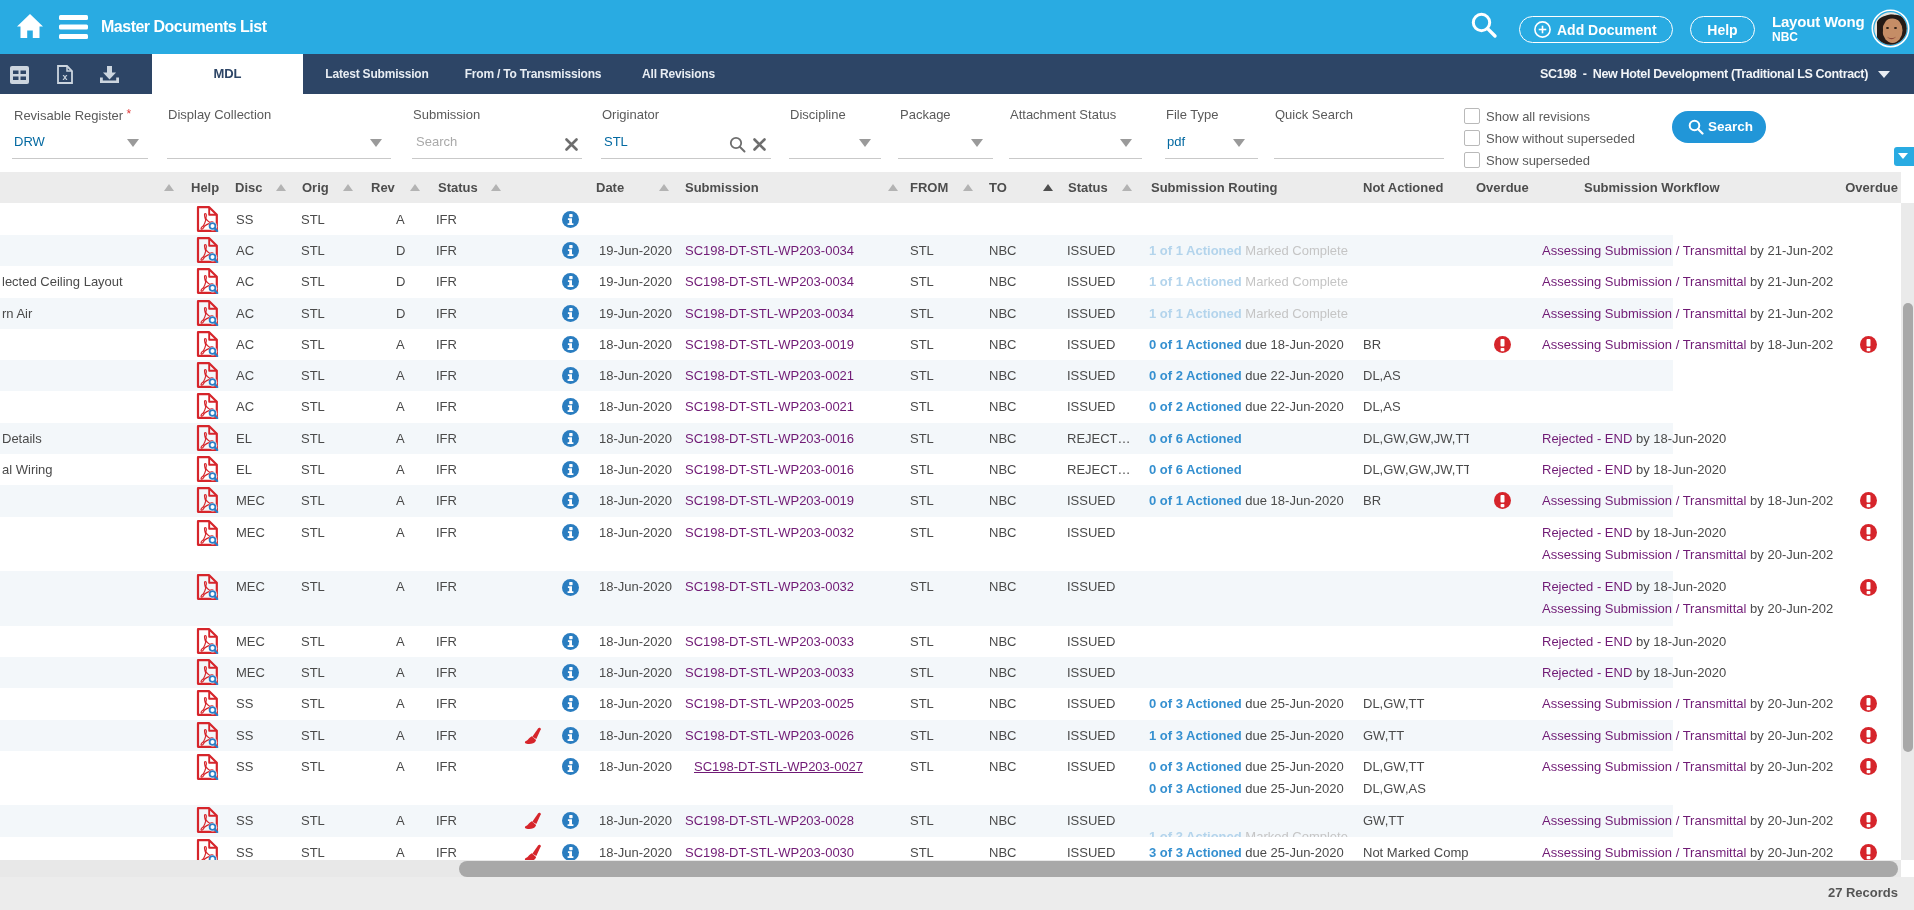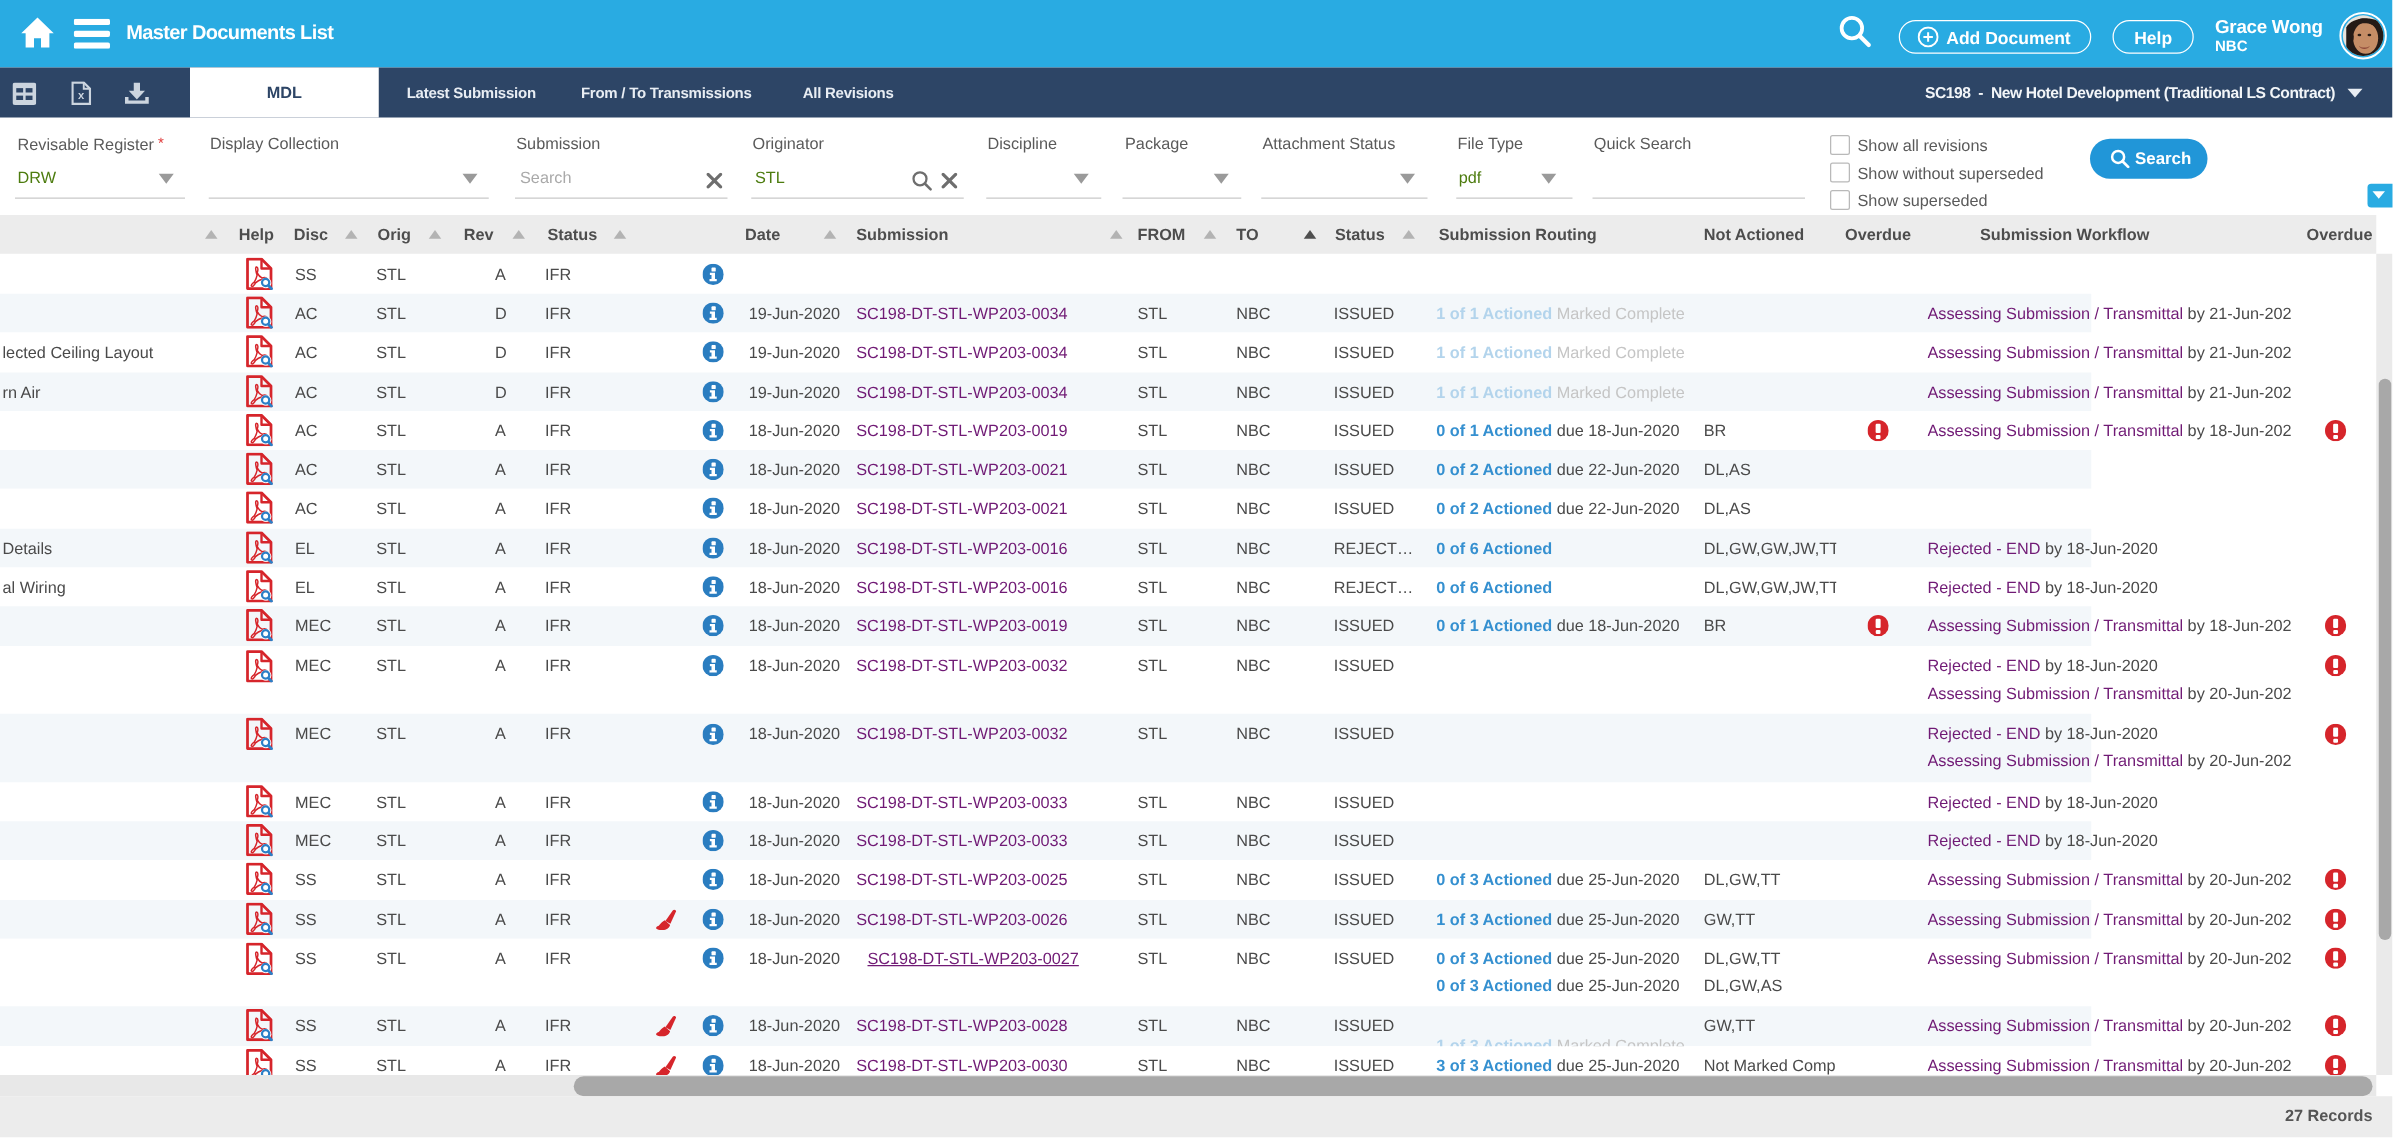--- a/index.html
+++ b/index.html
@@ -2,21 +2,21 @@
 <html><head><meta charset="utf-8">
 <style>
 html,body{margin:0;padding:0;}
 body{width:1914px;height:910px;overflow:hidden;font-family:"Liberation Sans",sans-serif;background:#fff;position:relative;}
 .abs{position:absolute;}
 .topbar{left:0;top:0;width:1914px;height:54px;background:#29abe2;}
 .tabbar{left:0;top:54px;width:1914px;height:40px;background:#2d4566;}
 .tab{position:absolute;top:0;height:40px;line-height:40px;color:#e8edf3;font-size:12px;font-weight:bold;letter-spacing:-0.2px;text-align:center;}
 .wtab{position:absolute;left:152px;top:54px;width:151px;height:40px;background:#fff;color:#2d4566;font-size:13px;font-weight:bold;text-align:center;line-height:40px;}
 .flabel{position:absolute;font-size:13px;color:#5a5a5a;}
-.fval{position:absolute;font-size:13px;color:#4d7c0f;}
+.fval{position:absolute;font-size:13px;color:#0369a1;}
 .uline{position:absolute;height:1px;background:#c9c9c9;}
 .caret{position:absolute;width:0;height:0;border-left:6.5px solid transparent;border-right:6.5px solid transparent;border-top:8px solid #9a9a9a;}
 .sortup{position:absolute;width:0;height:0;border-left:5.5px solid transparent;border-right:5.5px solid transparent;border-bottom:7px solid #b3b3b3;}
 .hdr{left:0;top:172px;width:1901px;height:31px;background:#ececec;}
 .hcell{position:absolute;top:172px;height:31px;line-height:31px;font-size:13px;font-weight:bold;color:#4d4d4d;white-space:nowrap;}
 .tbl{left:0;top:203px;width:1901px;height:657px;overflow:hidden;}
 .row{position:absolute;left:0;width:1625px;padding-left:48px;}
 .c{position:absolute;font-size:13px;color:#4a4a4a;white-space:nowrap;line-height:31px;height:31px;}
 .lk{color:#701a75;}
 .bl{font-weight:bold;color:#3590d0;}
@@ -41,21 +41,21 @@
     <line x1="17.6" y1="17.6" x2="25" y2="25" stroke="#fff" stroke-width="3.4" stroke-linecap="round"></line>
   </svg>
 <div class="abs" style="left:1519px;top:16px;width:152px;height:25px;border:1.5px solid #fff;border-radius:14px;"></div>
 <svg class="abs" style="left:1534px;top:21px" width="17" height="17" viewBox="0 0 17 17">
     <circle cx="8.5" cy="8.5" r="7.6" fill="none" stroke="#fff" stroke-width="1.6"></circle>
     <line x1="8.5" y1="4.7" x2="8.5" y2="12.3" stroke="#fff" stroke-width="1.6"></line>
     <line x1="4.7" y1="8.5" x2="12.3" y2="8.5" stroke="#fff" stroke-width="1.6"></line>
   </svg>
 <div class="abs" style="left:1557px;top:16px;height:28px;line-height:28px;color:#fff;font-size:14px;font-weight:600;">Add Document</div>
 <div class="abs" style="left:1690px;top:16px;width:63px;height:25px;border:1.5px solid #fff;border-radius:14px;color:#fff;font-size:14px;font-weight:600;text-align:center;line-height:26px;">Help</div>
-<div class="abs" style="left:1772px;top:13px;color:#fff;font-size:15px;font-weight:600;letter-spacing:-0.2px;">Grace Wong</div>
+<div class="abs" style="left:1772px;top:13px;color:#fff;font-size:15px;font-weight:600;letter-spacing:-0.2px;">Layout Wong</div>
 <div class="abs" style="left:1772px;top:30px;color:#fff;font-size:12px;font-weight:bold;">NBC</div>
 <svg class="abs" style="left:1871px;top:9px" width="39" height="39" viewBox="0 0 39 39">
     <circle cx="19.5" cy="19.5" r="18.2" fill="none" stroke="#fff" stroke-width="1.6"></circle>
     <clipPath id="av">
       <circle cx="19.5" cy="19.5" r="16.2"></circle>
     </clipPath>
     <g clip-path="url(#av)">
       <rect x="0" y="0" width="39" height="39" fill="#e8e2da"></rect>
       <path d="M6 39 V13 C10 3 37 3 37 15 V39 Z" fill="#241a16"></path>
       <ellipse cx="21.5" cy="21.5" rx="10" ry="12.5" fill="#c58d66"></ellipse>

